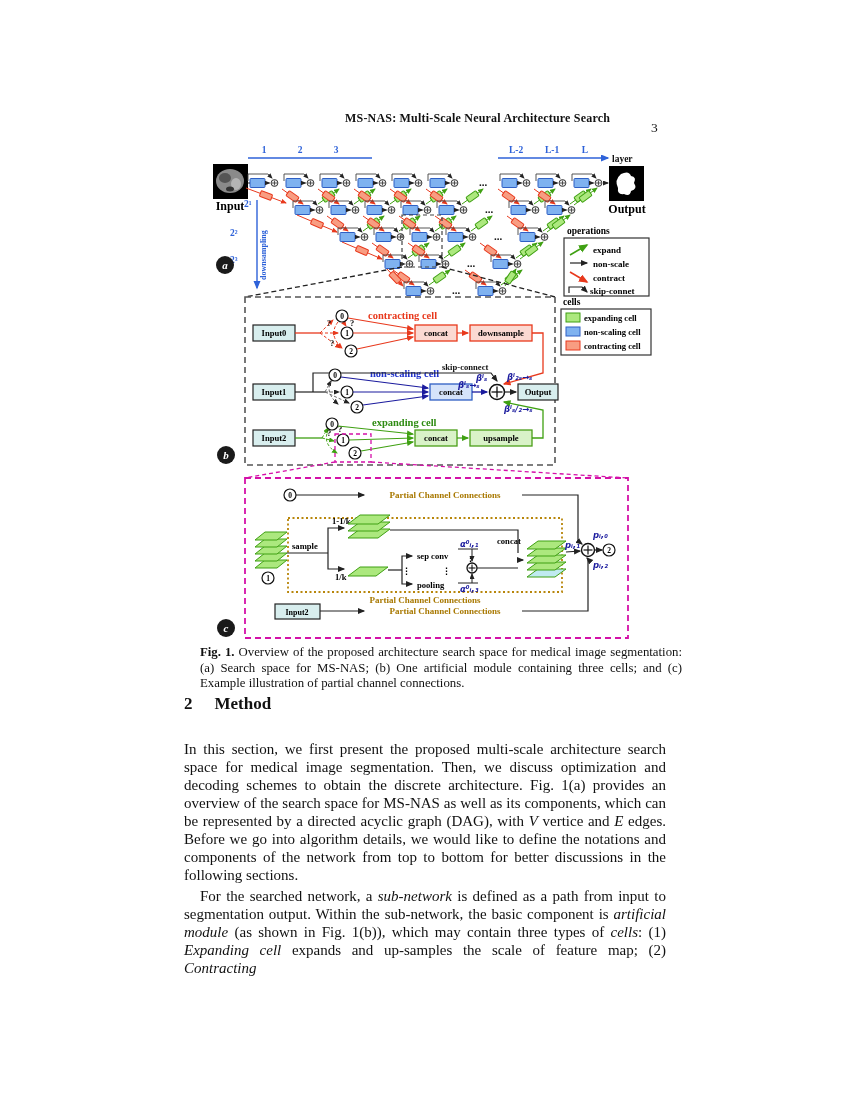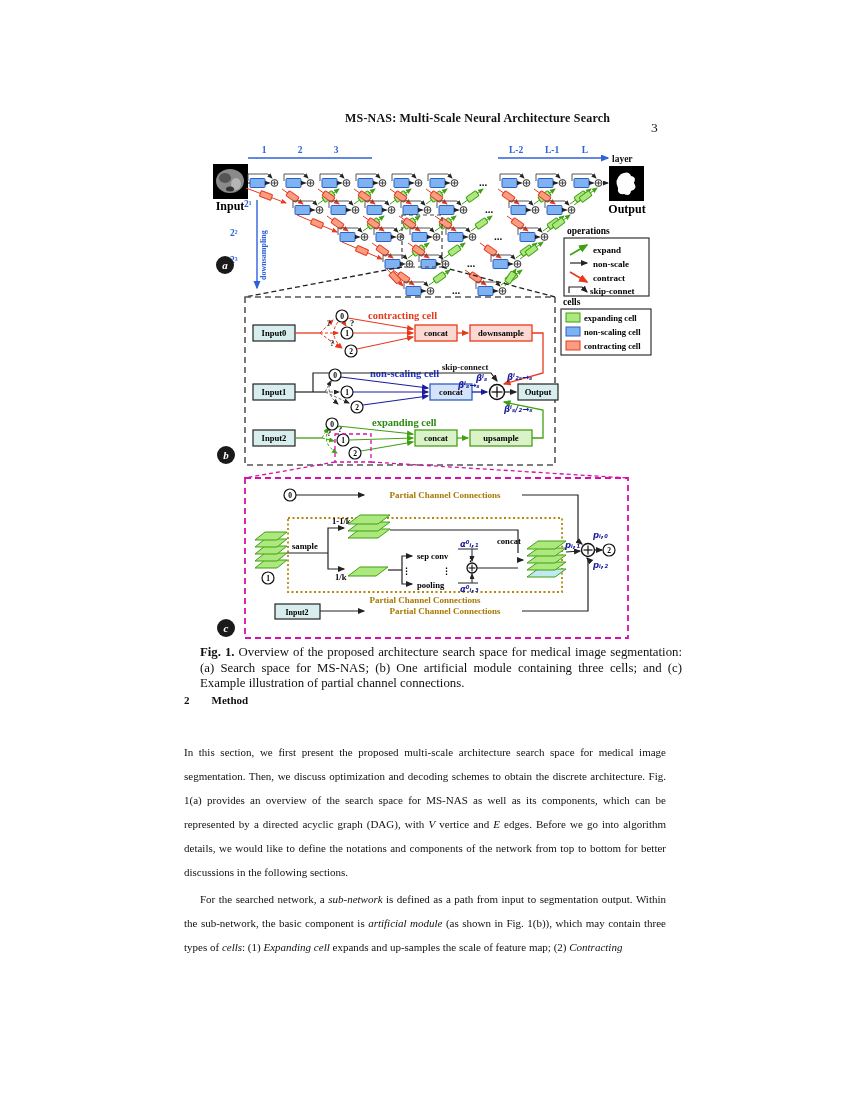--- a/index.html
+++ b/index.html
@@ -4,23 +4,23 @@
 <style>
   html,body{margin:0;padding:0;}
   body{width:850px;height:1100px;background:#ffffff;position:relative;
        font-family:"Liberation Serif","DejaVu Serif",serif;color:#111;}
   .abs{position:absolute;}
   #header-title{top:111px;left:345px;font-size:12px;letter-spacing:.2px;font-weight:bold;}
   #page-number{top:120px;left:651px;font-size:13.5px;}
   #figure-wrap{top:140px;left:180px;width:490px;height:505px;}
   #caption{top:645px;left:200px;width:482px;font-size:12.8px;line-height:15.6px;text-align:justify;}
   #caption .bf{font-weight:bold;}
-  #section-heading{top:694px;left:184px;font-size:11px;font-weight:bold;}
+  #section-heading{top:694px;left:184px;font-size:17px;font-weight:bold;}
   #section-heading .num{margin-right:22px;}
-  .bodypara{left:184px;width:482px;font-size:11px;line-height:24px;text-align:justify;}
+  .bodypara{left:184px;width:482px;font-size:15px;line-height:18px;text-align:justify;}
   #para1{top:740px;}
   #para2{top:863px;text-indent:16px;margin-top:24px;}
   .it{font-style:italic;}
   svg text{user-select:none;}
   .serifb{font-family:"Liberation Serif","DejaVu Serif",serif;font-weight:bold;}
   .math{font-family:"DejaVu Sans",sans-serif;font-weight:bold;font-style:italic;}
 </style>
 </head>
 <body>
 

